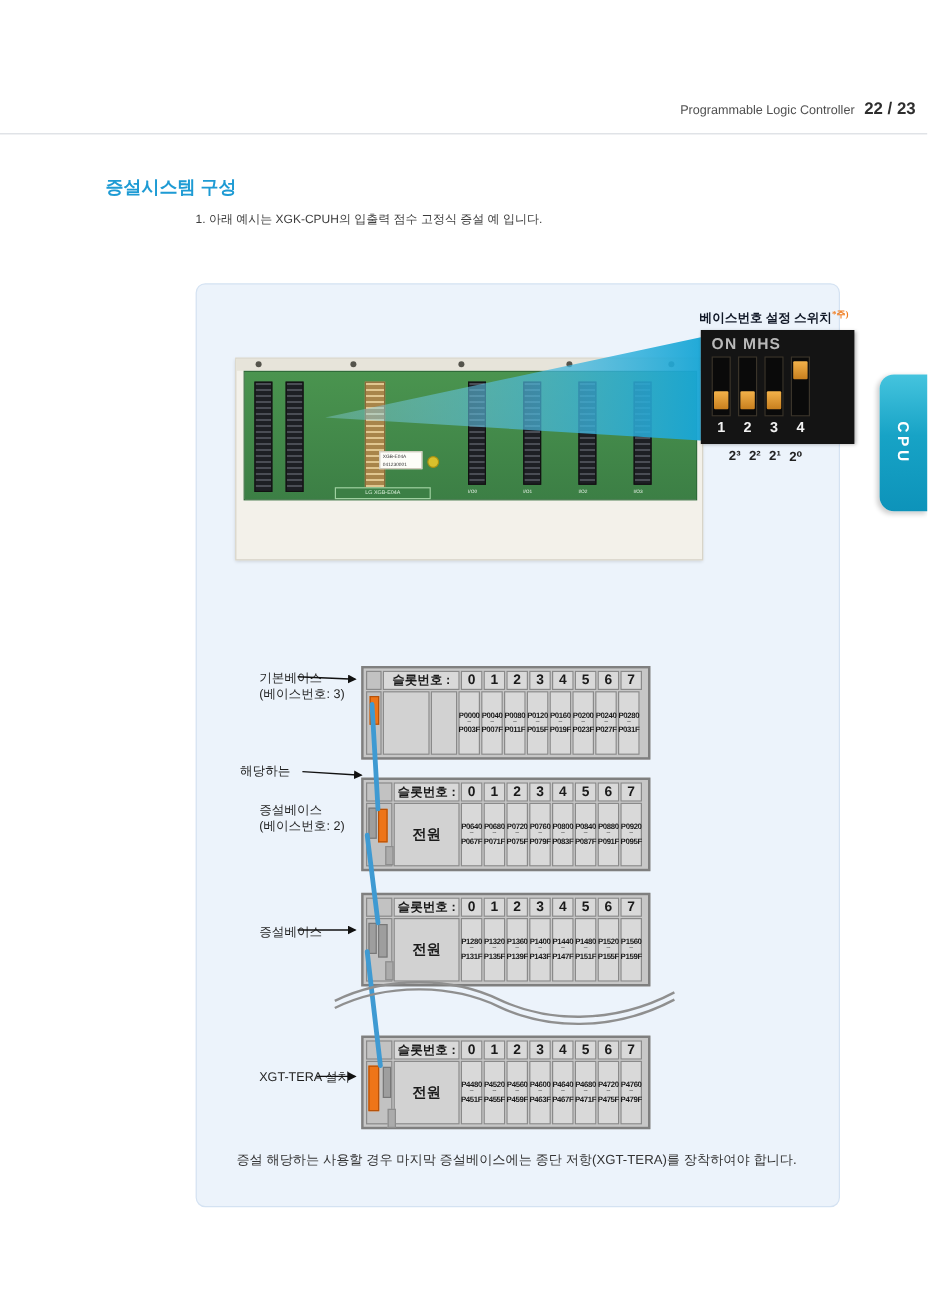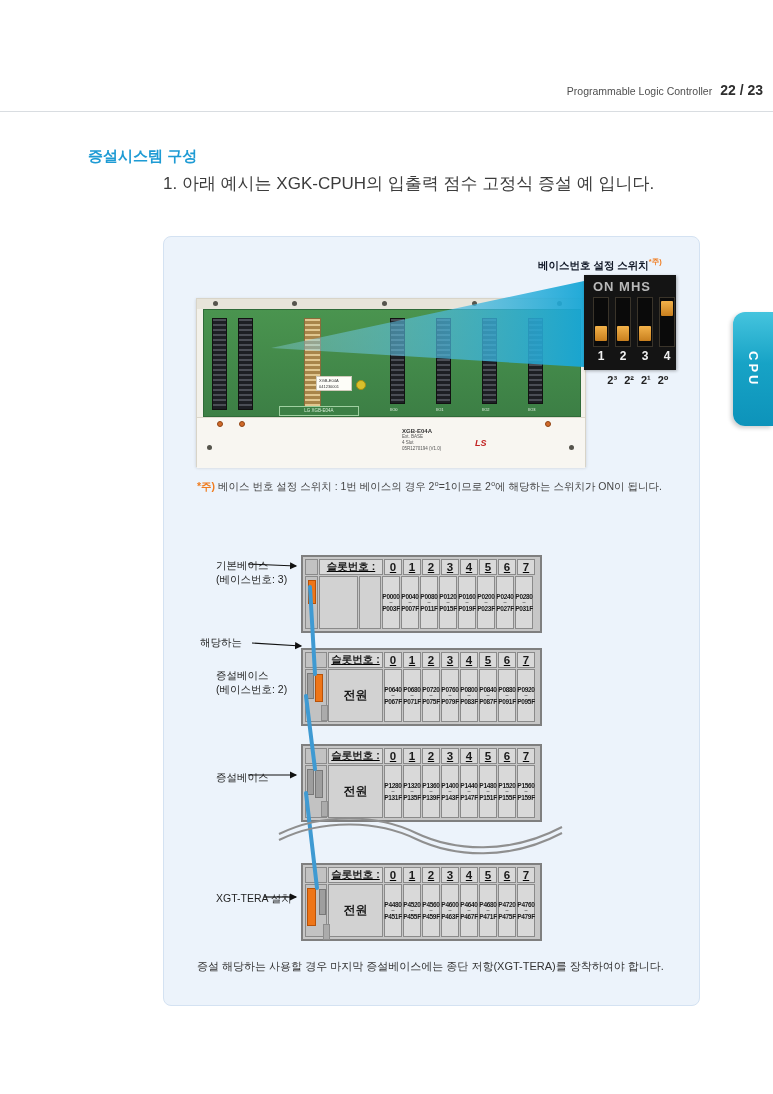--- a/index.html
+++ b/index.html
@@ -7,21 +7,21 @@
   body { font-family:"Liberation Sans","DejaVu Sans",sans-serif; }
   .page { position:relative; width:773px; height:1094px; background:#fff; margin:14px auto; overflow:hidden; }
 
   
   .doc-header { position:absolute; top:68px; right:10px; display:flex; align-items:baseline; gap:8px; }
   .doc-header .product { font-size:10.5px; color:#4f4f4f; }
   .doc-header .pageno { font-size:14px; font-weight:bold; color:#2e2e2e; }
   .header-rule { position:absolute; top:97px; left:0; width:773px; border-top:1px solid #d9dde1; }
 
   .section-title { position:absolute; left:88px; top:133px; font-size:15px; font-weight:bold; color:#1e9bd4; }
-  .intro { position:absolute; left:163px; top:160px; font-size:17px; color:#3c3c3c; line-height:19px; }
+  .intro { position:absolute; left:163px; top:160px; font-size:10px; color:#3c3c3c; line-height:19px; }
 
   
   .panel { position:absolute; left:163px; top:222px; width:537px; height:770px;
            background:#ecf3fb; border:1px solid #d4e2f2; border-radius:8px; }
 
   
   .board { position:absolute; left:32px; top:61px; width:390px; height:169px;
            background:#f3f1ea; border:1px solid #d8d4c8; box-shadow:0 1px 3px rgba(0,0,0,.15); z-index:1; }
   .board .topstrip { position:absolute; left:0; top:0; width:100%; height:10px; background:#e7e4da; }
   .screw { position:absolute; width:5px; height:5px; border-radius:50%; background:#55544c; }
@@ -39,24 +39,24 @@
           background:#d8c02c; border:1px solid #a89010; }
   .greenlabel { position:absolute; left:75px; top:96px; width:80px; height:10px; border:1px solid #9fd0a0;
                 background:#3c7f45; color:#d6ecd6; font-size:4.5px; text-align:center; line-height:8px; }
   .rail { position:absolute; left:0; top:118px; width:100%; height:51px; background:#f8f6f1; border-top:1px solid #dcd8cc; }
   .rail-text { position:absolute; left:205px; top:10px; color:#555; font-size:4.5px; line-height:6px; }
   .rail-text .model { font-size:6px; font-weight:bold; color:#333; }
   .ls-logo { position:absolute; left:278px; top:20px; color:#c22222; font-weight:bold; font-style:italic; font-size:9px; }
   .oscrew { position:absolute; width:6px; height:6px; border-radius:50%; background:#d06a2a; border:1px solid #8f4415; }
 
   
-  .dip-callout { position:absolute; left:374px; top:20px; width:138px; text-align:left; z-index:5;
-                 font-size:10.5px; font-weight:bold; color:#111827; }
+  .dip-callout { position:absolute; left:405px; top:20px; width:138px; text-align:right; z-index:5;
+                 font-size:10.5px; font-weight:bold; color:#111827;font-family:Liberation Serif, serif; }
   .dip-callout sup { color:#f07c1f; font-size:7.5px; }
-  .dipbox { position:absolute; left:420px; top:38px; width:92px; height:95px; background:#141414; z-index:5;
+  .dipbox { position:absolute; left:420px; top:38px; width:128px; height:95px; background:#141414; z-index:5;
             box-shadow:1px 1px 3px rgba(0,0,0,.3);padding-left:46px; }
   .dip-head { position:absolute; left:9px; top:4px; color:#b9b9b9; font-size:13px; font-weight:bold; letter-spacing:1px; }
   .dipslots { position:absolute; left:9px; top:22px; display:flex; gap:6px; }
   .dipslot { width:16px; height:50px; background:#0a0a0a; border:1px solid #3a342a; position:relative; }
   .diphandle { position:absolute; left:1px; width:12px; height:15px; border-radius:1px;
                background:linear-gradient(180deg,#f3b24a,#c87f1e); }
   .diphandle.on { top:3px; } .diphandle.off { top:28px; }
   .dipnums { position:absolute; left:9px; top:74px; display:flex; gap:6px; }
   .dipnum { width:16px; text-align:center; color:#f2f2f2; font-size:12px; font-weight:bold; }
   .dippowers { position:absolute; left:421px; top:137px; width:106px; display:flex; gap:7px; justify-content:center; z-index:5;
@@ -69,21 +69,21 @@
   
   .base-group { position:absolute; left:0; width:537px; z-index:3; }
   .bg0 { top:318px; } .bg1 { top:411px; } .bg2 { top:507px; } .bg3 { top:626px; }
   .base-label { position:absolute; left:52px; font-size:10.5px; color:#1f1f1f; line-height:14px; }
   .bl0 { top:3px; } .bl1 { top:20px; } .bl2 { top:26px; } .bl3 { top:28px; }
   .cable-label { position:absolute; left:36px; top:399px; font-size:10.5px; color:#1f1f1f; z-index:3; }
 
   .btable { position:absolute; left:137px; top:0; width:241px; background:#c7c7c7;
             border:2px solid #7f7f7f; padding:2px; }
   .brow { display:flex; gap:1px; }
-  .bhead { height:16px; margin-bottom:1px;text-decoration:underline; }
+  .bhead { height:16px; margin-bottom:1px; }
   .bbody { height:53px; position:relative; }
   .bcell { background:#d9d9d9; border:1px solid #8a8a8a; display:flex; align-items:center; justify-content:center; }
   .bnarrow { background:#c2c2c2; }
   .nb13 { width:13px; } .nb22 { width:22px; }
   .bslotlabel { font-size:10.5px; font-weight:bold; color:#1a1a1a; }
   .sl64 { width:64px; } .sl55 { width:55px; }
   .bnum { width:18px; font-size:11.5px; font-weight:bold; color:#1a1a1a; }
   .bpower { width:55px; font-size:12px; font-weight:bold; color:#1a1a1a; background:#d2d2d2; }
   .bsub1 { width:39px; background:#d2d2d2; } .bsub2 { width:22px; background:#d2d2d2; }
   .bslot { width:18px; flex-direction:column; }
@@ -143,34 +143,20 @@
         <div class="io-label" style="left:232px;top:97px">I/O1</div>
         <div class="io-label" style="left:278px;top:97px">I/O2</div>
         <div class="io-label" style="left:324px;top:97px">I/O3</div>
         <div class="sticker">
           <div>XGB-E04A</div>
           <div>041230001</div>
         </div>
         <div class="ydot"></div>
         <div class="greenlabel">LG XGB-E04A</div>
       </div>
-      <div class="rail">
-        <div class="rail-text">
-          <div class="model">XGB-E04A</div>
-          <div>Ext. BASE</div>
-          <div>4 Slot</div>
-          <div>05R1270194 (V1.0)</div>
-        </div>
-        <div class="ls-logo">LS</div>
-        <div class="screw" style="left:10px;top:27px"></div>
-        <div class="screw" style="left:372px;top:27px"></div>
-        <div class="oscrew" style="left:20px;top:3px"></div>
-        <div class="oscrew" style="left:42px;top:3px"></div>
-        <div class="oscrew" style="left:348px;top:3px"></div>
-      </div>
     </div>
 
     <div class="dip-callout">
       <span>베이스번호 설정 스위치</span><sup>*주)</sup>
     </div>
     <div class="dipbox">
       <div class="dip-head">ON MHS</div>
       <div class="dipslots">
           <div class="dipslot">
             <div class="diphandle off"></div>
@@ -192,24 +178,20 @@
           <div class="dipnum">4</div>
         </div>
     </div>
     <div class="dippowers">
         <div class="dippow">2³</div>
         <div class="dippow">2²</div>
         <div class="dippow">2¹</div>
         <div class="dippow">2⁰</div>
       </div>
 
-    <div class="footnote">
-      <span class="ref">*주)</span>
-      <span>베이스 번호 설정 스위치 : 1번 베이스의 경우 2⁰=1이므로 2⁰에 해당하는 스위치가 ON이 됩니다.</span>
-    </div>
 
     <svg class="overlay" viewBox="0 0 537 770">
       <defs>
         <linearGradient id="beamGrad" x1="0" y1="0" x2="1" y2="0">
           <stop offset="0" stop-color="#8fd6ef" stop-opacity="0.35"></stop>
           <stop offset="1" stop-color="#17a6d6" stop-opacity="0.95"></stop>
         </linearGradient>
         <marker id="ah" markerWidth="7" markerHeight="7" refX="5" refY="3" orient="auto">
           <path d="M0,0 L6,3 L0,6 z" fill="#111"></path>
         </marker>

